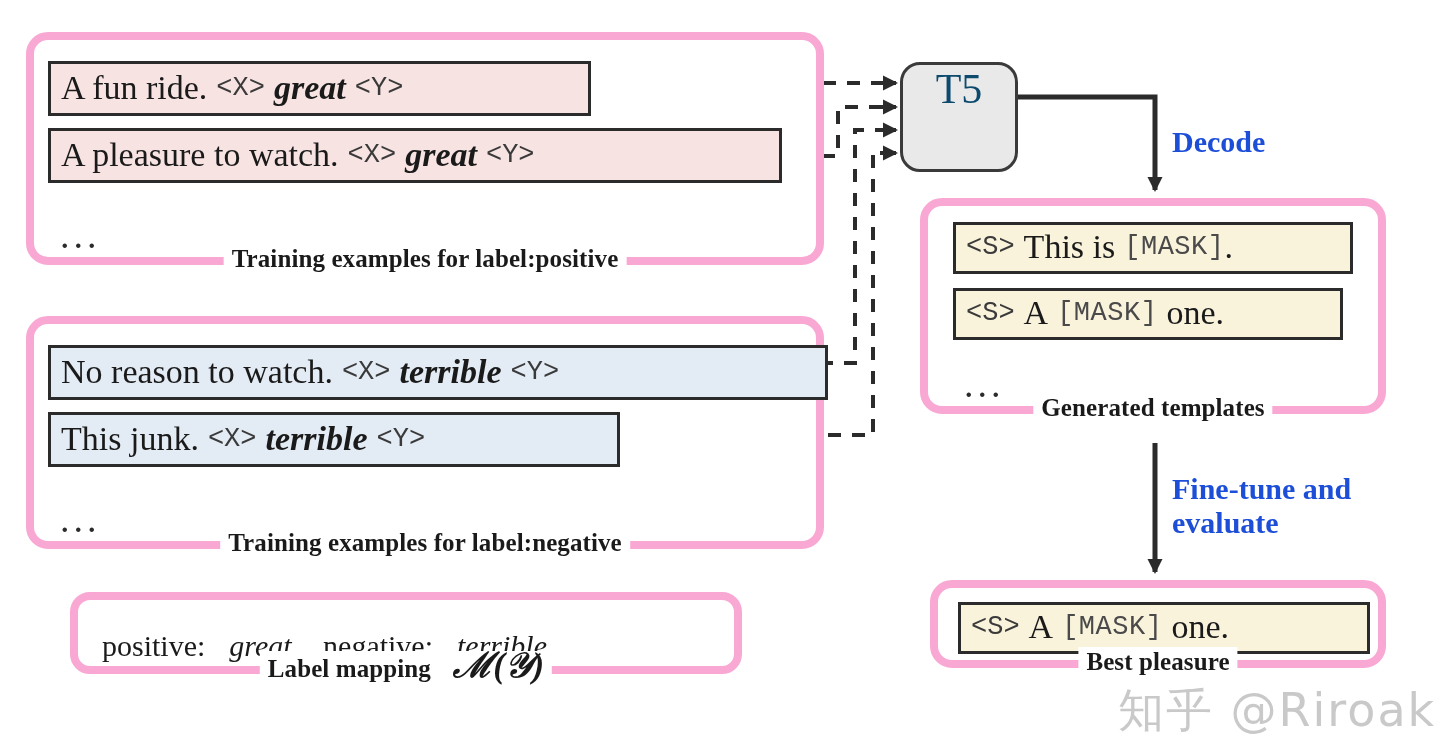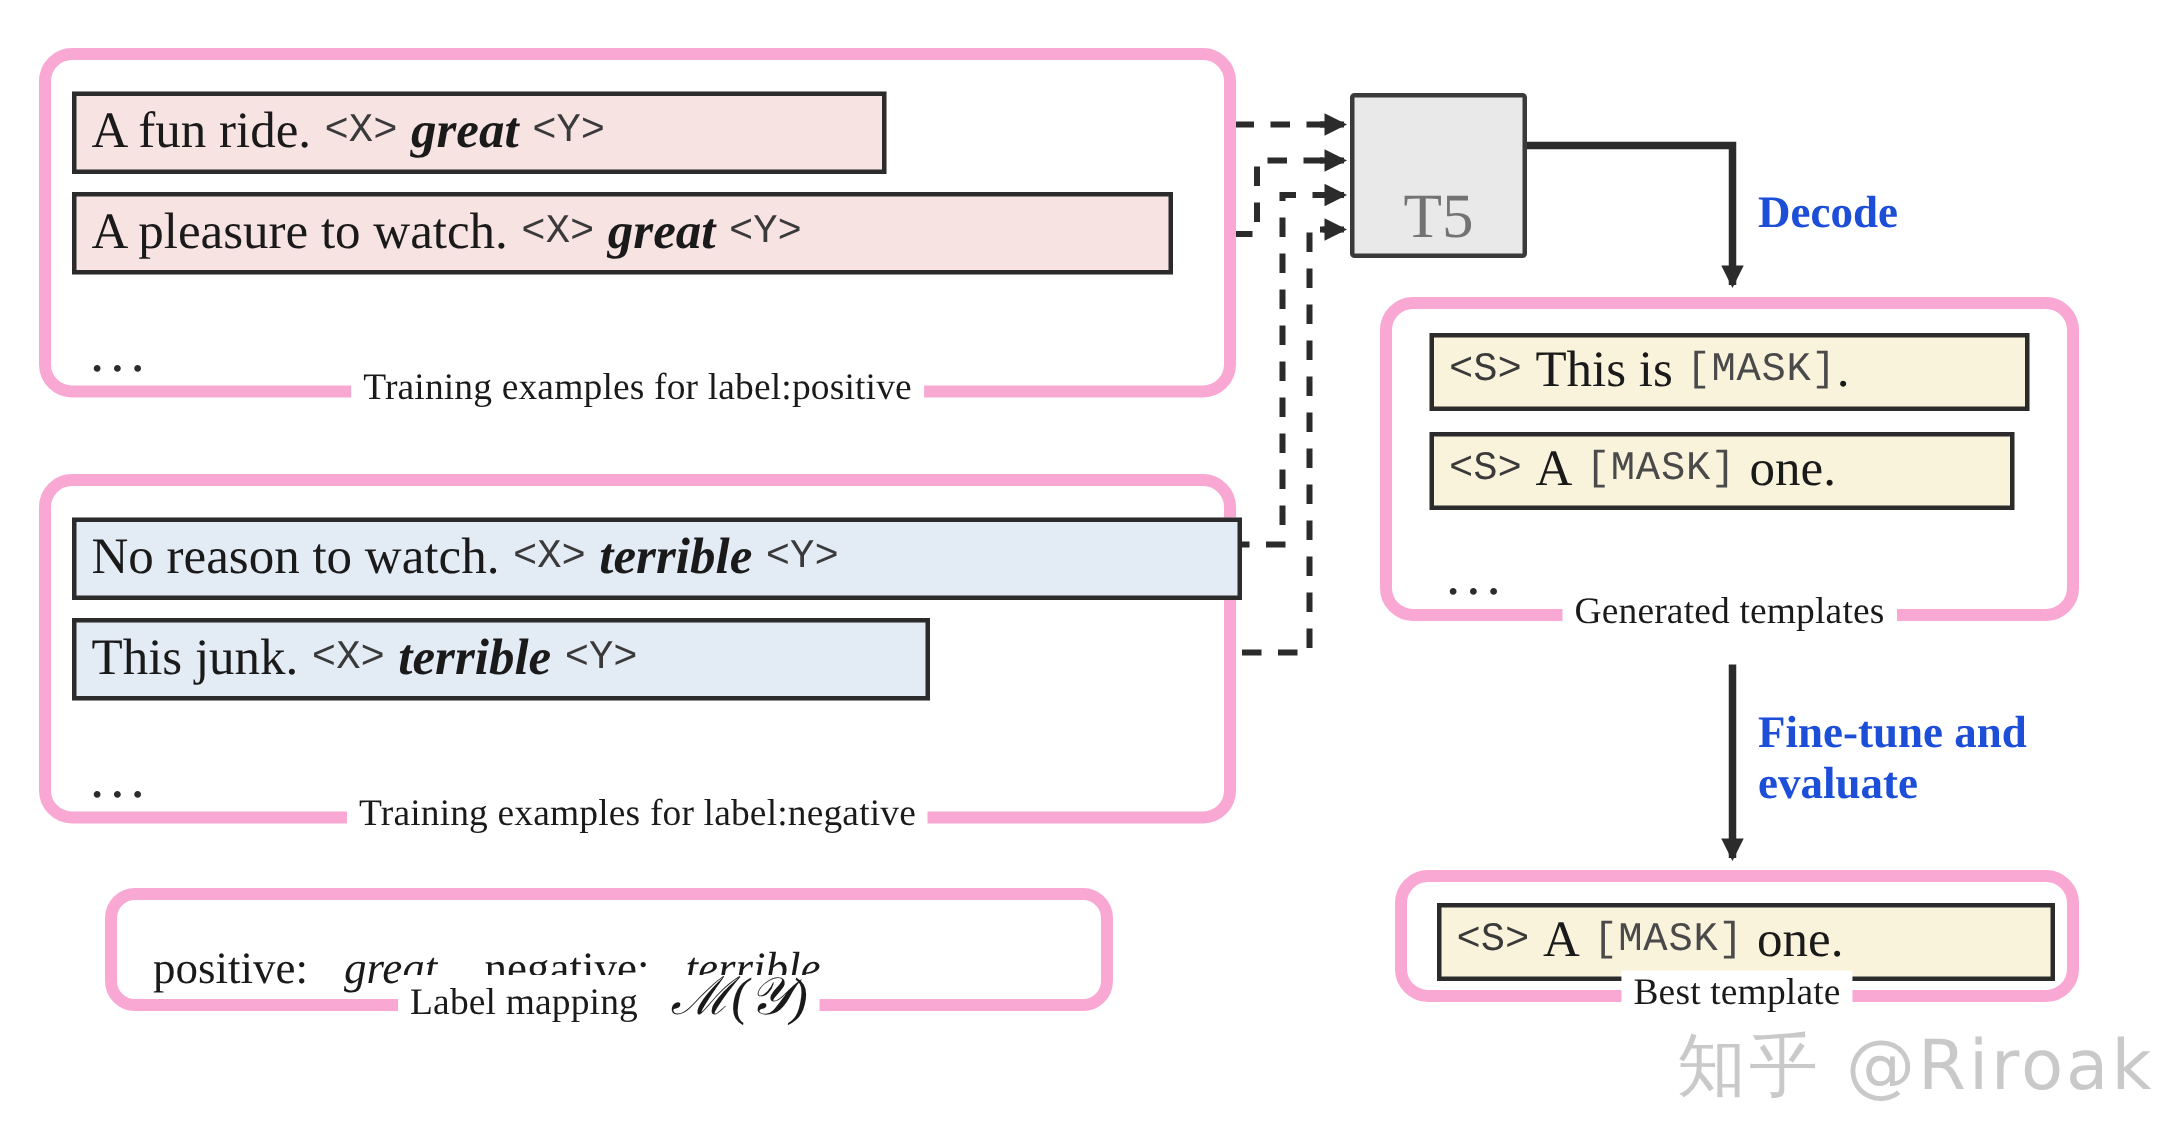--- a/index.html
+++ b/index.html
@@ -23,20 +23,21 @@
     position:absolute;
     left:50%;
     transform:translateX(-50%);
     bottom:-17px;
     background:#ffffff;
     padding:0 8px;
     white-space:nowrap;
     font-size:25px;
     line-height:30px;
     letter-spacing:.1px;
+    font-weight:bold;
   }
 
   
   .chip{
     position:absolute;
     border:3px solid #2b2b2b;
     box-sizing:border-box;
     display:flex;
     align-items:center;
     padding:0 8px 2px 10px;
@@ -59,26 +60,26 @@
     font-size:38px;
     line-height:20px;
     letter-spacing:4px;
     color:#2b2b2b;
   }
 
   
   .t5{
     position:absolute;
     border:3px solid #3a3a3a;
-    border-radius:3px;
+    border-radius:20px;
     background:#e9e9e9;
     box-sizing:border-box;
-    display:flex;align-items:flex-end;justify-content:center;
+    display:flex;align-items:flex-start;justify-content:center;
     font-size:42px;
-    color:#737373;
+    color:#0c4a6e;
   }
 
   
   .arrow-label{
     position:absolute;
     font-weight:bold;
     font-size:30px;
     line-height:34px;
     white-space:pre-line;
     color:#1d4ed8;
@@ -243,18 +244,18 @@
     <div class="chip cream" style="left:20px;top:14px;width:412px;height:52px;">
       <span class="tok">&lt;S&gt;</span>
       <span class="sp"></span>
       <span>A</span>
       <span class="sp"></span>
       <span class="mask">[MASK]</span>
       <span class="sp"></span>
       <span>one.</span>
     </div>
 
-    <div class="panel-caption">Best template</div>
+    <div class="panel-caption">Best pleasure</div>
   </div>
 
   <div class="watermark" style="left:1118px;top:680px;">知乎 @Riroaki</div>
 
 </div>
 
 </body></html>

